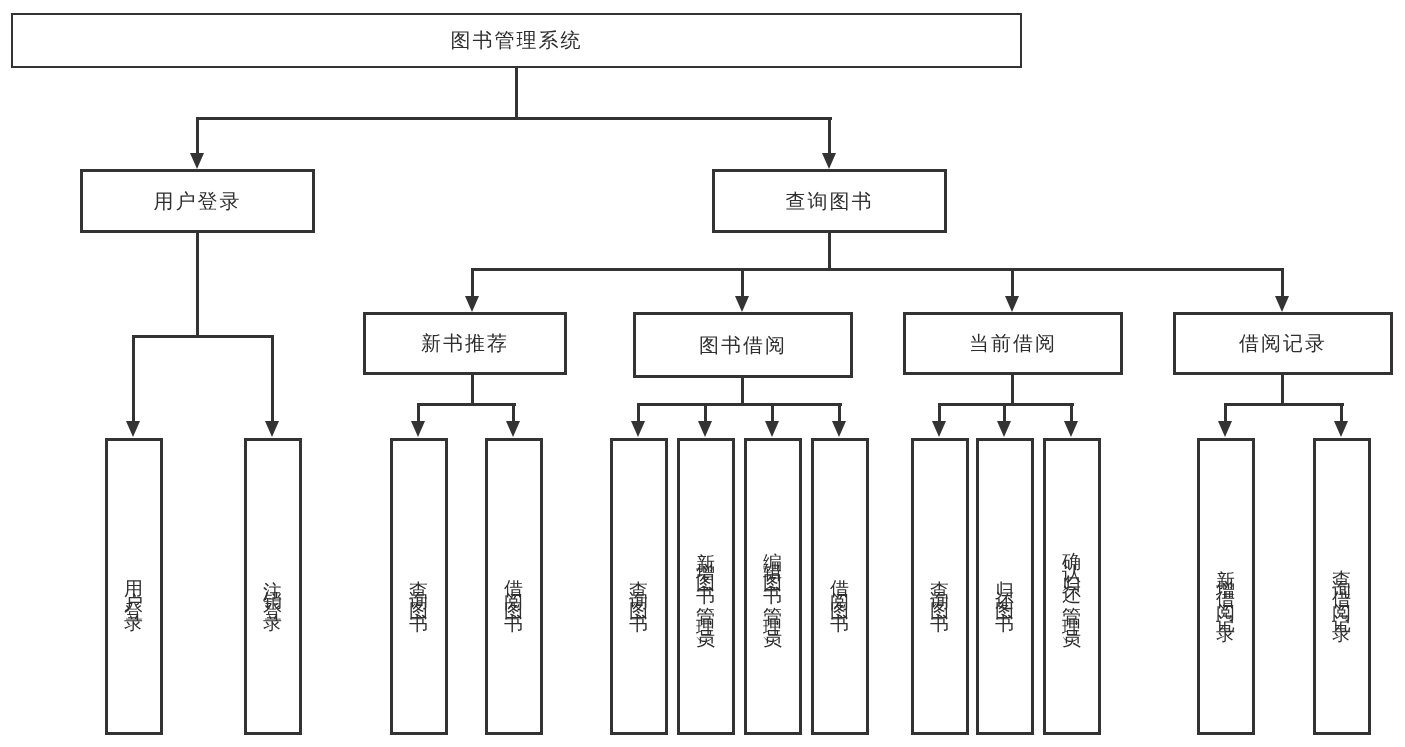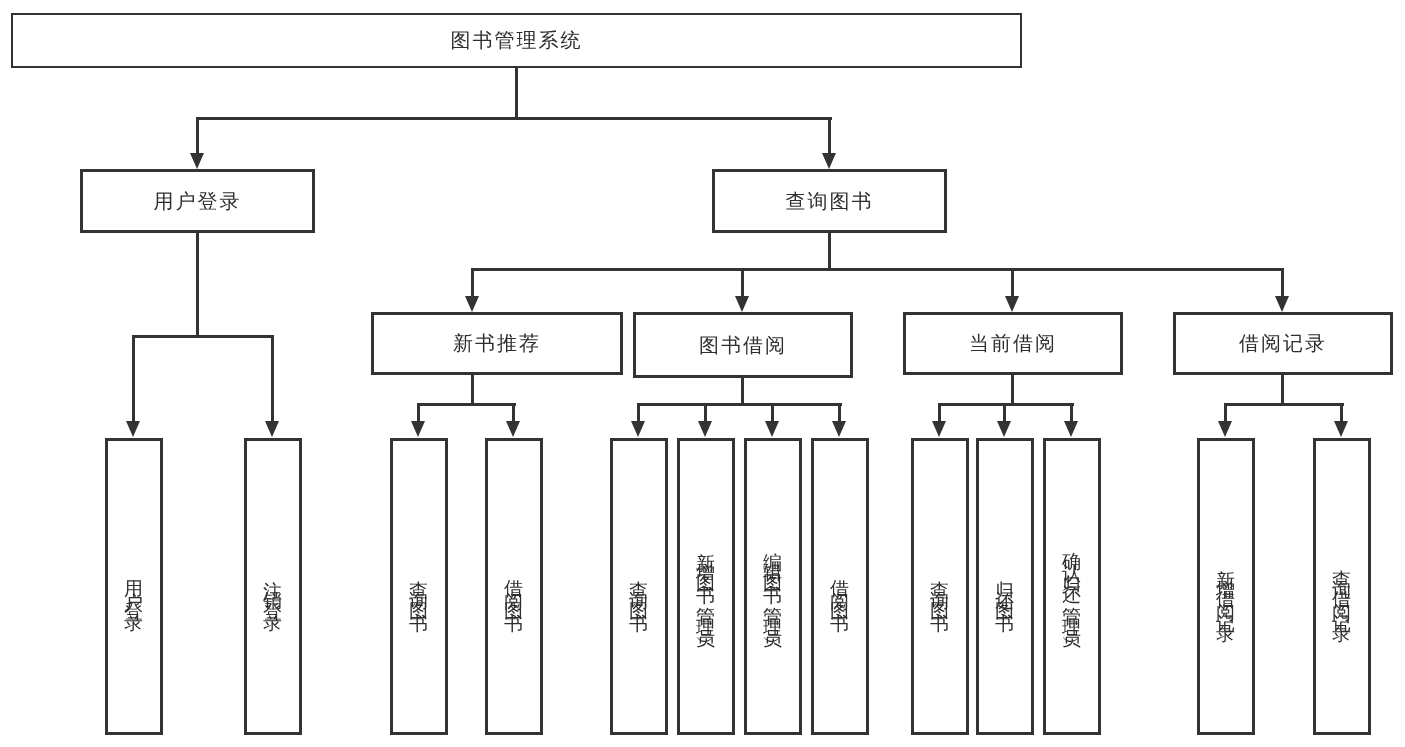--- a/index.html
+++ b/index.html
@@ -99,21 +99,21 @@
     <span>图书管理系统</span>
   </div>
 
   <div class="box" style="left:80px;top:169px;width:235px;height:64px">
     <span>用户登录</span>
   </div>
   <div class="box" style="left:712px;top:169px;width:235px;height:64px">
     <span>查询图书</span>
   </div>
 
-  <div class="box" style="left:371px;top:312px;width:252px;height:63px">
+  <div class="box" style="left:363px;top:312px;width:204px;height:63px">
     <span>新书推荐</span>
   </div>
   <div class="box" style="left:633px;top:312px;width:220px;height:66px">
     <span>图书借阅</span>
   </div>
   <div class="box" style="left:1173px;top:312px;width:220px;height:63px">
     <span>借阅记录</span>
   </div>
   <div class="box" style="left:903px;top:312px;width:220px;height:63px">
     <span>当前借阅</span>

